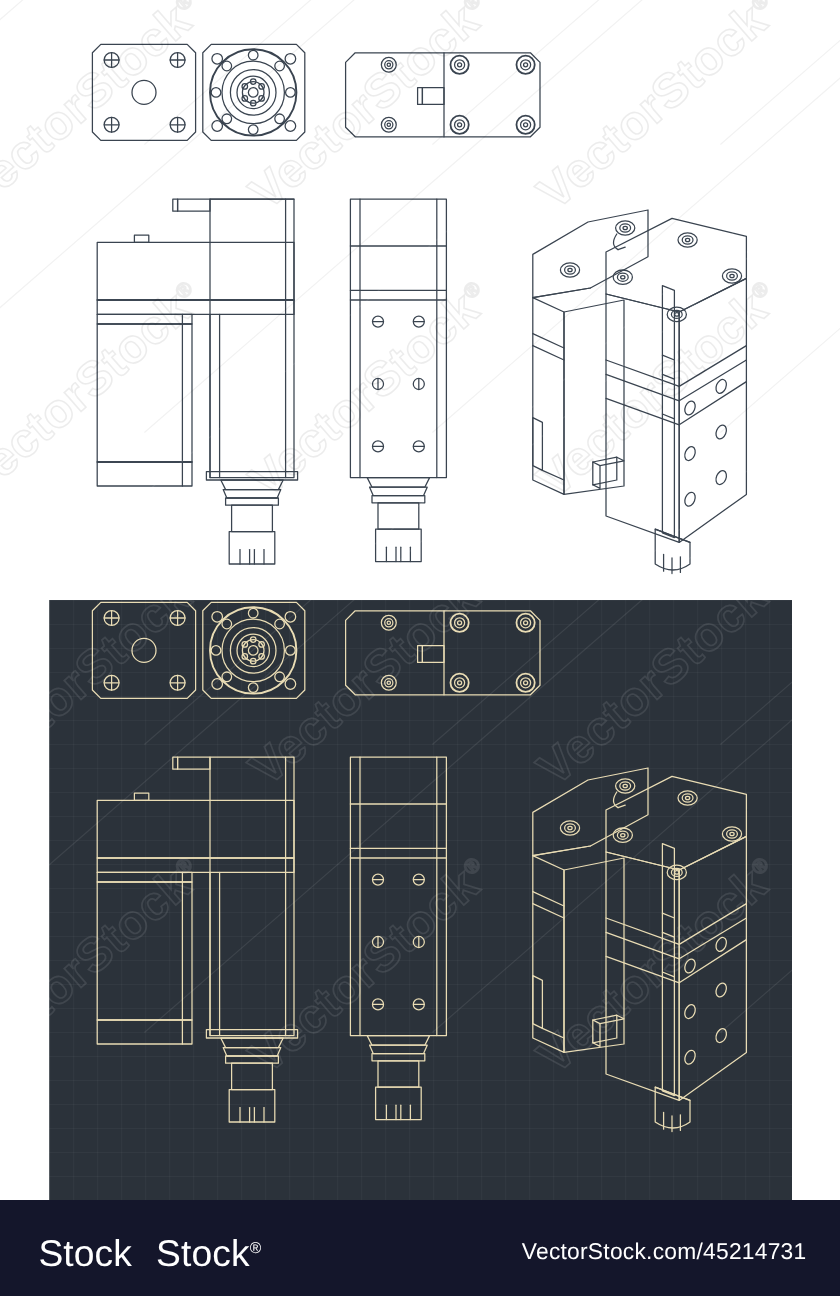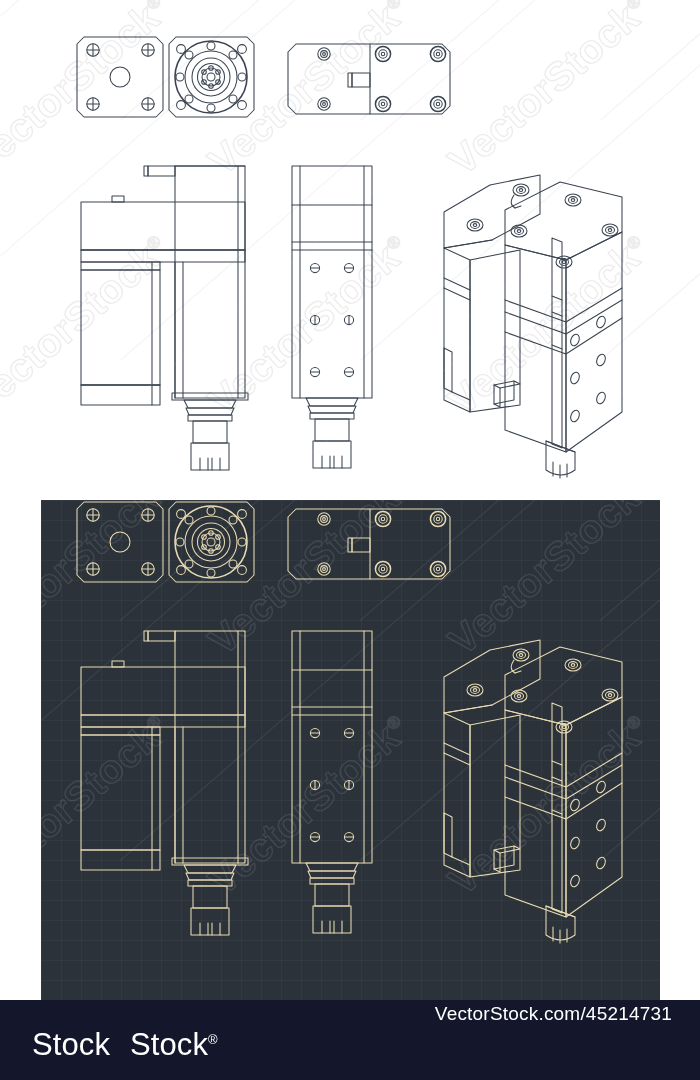--- a/index.html
+++ b/index.html
@@ -57,21 +57,21 @@
     font-size: 31px;
     letter-spacing: .1px;
     white-space: nowrap;
     line-height: 40px;
   }
   #brand-logo .thin { font-weight: 300; }
   #brand-logo .bold { font-weight: 400; margin-left: 20px; }
   #brand-logo .reg  { font-size: 13px; vertical-align: super; font-weight: 400; }
   #footer-url {
     position: absolute;
-    right: 28px; top: 1001px;
+    right: 28px; top: 1031px;
     color: #ffffff;
     font-size: 19px;
     letter-spacing: .2px;
     white-space: nowrap;
     line-height: 26px;
   }
 
   
   .wm-layer {
     position: absolute; left: 0; top: 0;

